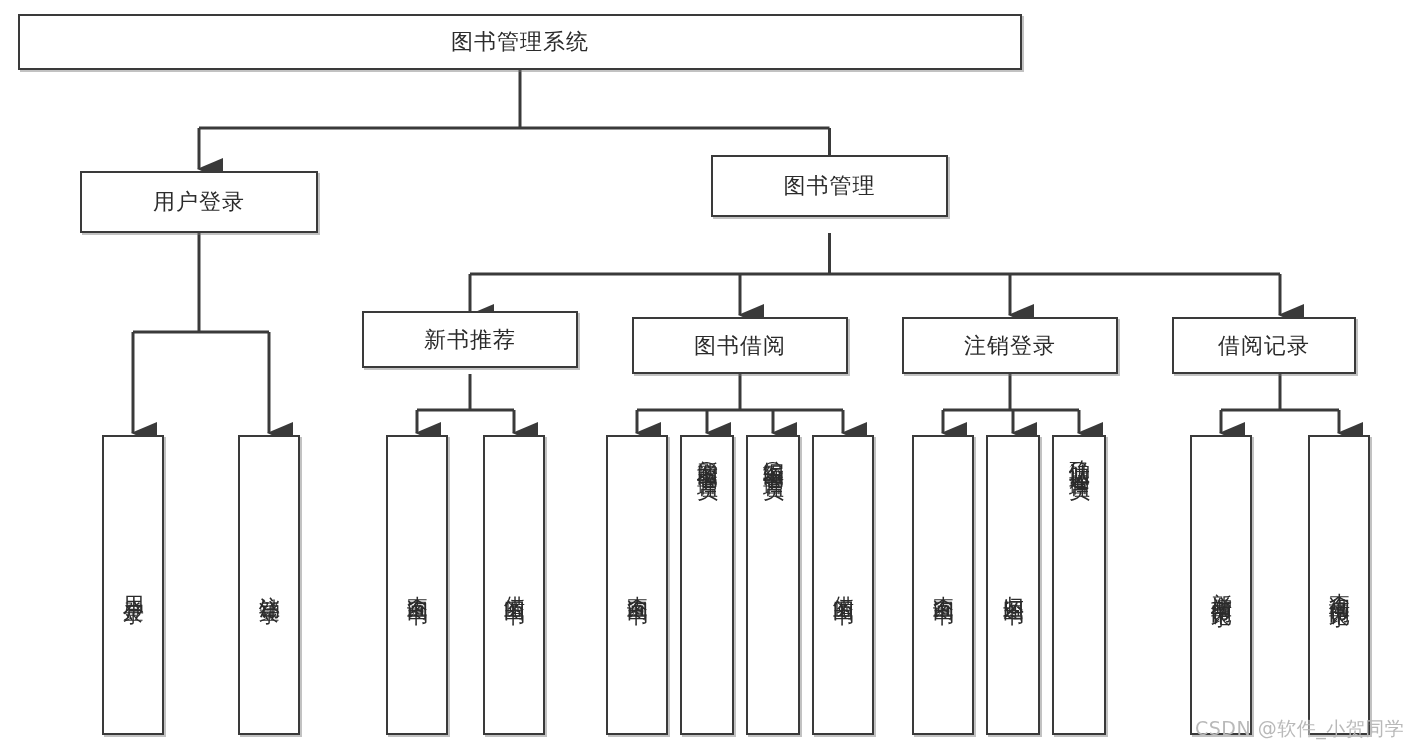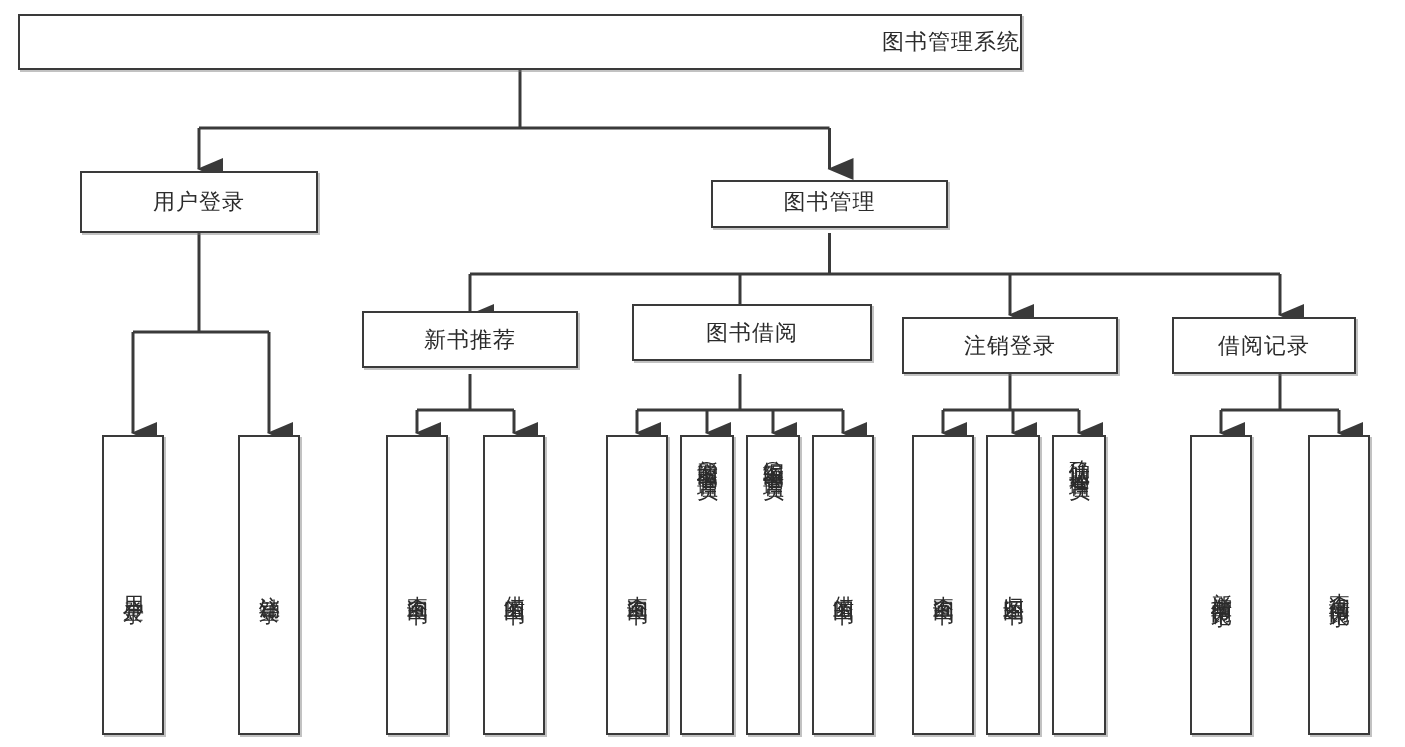--- a/index.html
+++ b/index.html
@@ -112,33 +112,33 @@
         <path d="M 1013 410 L 1013 433" marker-end="url(#arrowdown)"></path>
         <path d="M 1079 410 L 1079 433" marker-end="url(#arrowdown)"></path>
         <path d="M 1280 374 L 1280 410"></path>
         <path d="M 1221 410 L 1339 410"></path>
         <path d="M 1221 410 L 1221 433" marker-end="url(#arrowdown)"></path>
         <path d="M 1339 410 L 1339 433" marker-end="url(#arrowdown)"></path>
       </g>
   </svg>
 
   <div id="nodes">
-      <div class="node-box" style="left: 18px; top: 14px; width: 1004px; height: 56px; justify-content: flex-end;">
+      <div class="node-box" style="left: 18px; top: 14px; width: 1004px; height: 56px;">
         <span class="node-label">图书管理系统</span>
       </div>
       <div class="node-box" style="left: 80px; top: 171px; width: 238px; height: 62px;">
         <span class="node-label">用户登录</span>
       </div>
-      <div class="node-box" style="left: 711px; top: 180px; width: 237px; height: 48px; font-family: Liberation Mono, monospace;">
+      <div class="node-box" style="left: 711px; top: 155px; width: 237px; height: 62px;">
         <span class="node-label">图书管理</span>
       </div>
       <div class="node-box" style="left: 362px; top: 311px; width: 216px; height: 57px;">
         <span class="node-label">新书推荐</span>
       </div>
-      <div class="node-box" style="left: 632px; top: 304px; width: 240px; height: 57px;">
+      <div class="node-box" style="left: 632px; top: 317px; width: 216px; height: 57px;">
         <span class="node-label">图书借阅</span>
       </div>
       <div class="node-box" style="left: 902px; top: 317px; width: 216px; height: 57px;">
         <span class="node-label">注销登录</span>
       </div>
       <div class="node-box" style="left: 1172px; top: 317px; width: 184px; height: 57px;">
         <span class="node-label">借阅记录</span>
       </div>
       <div class="node-box vertical centered" style="left: 102px; top: 435px; width: 62px; height: 300px;">
         <span class="node-label">用户登录</span>
@@ -174,14 +174,15 @@
         <span class="node-label">确认归还（管理员）</span>
       </div>
       <div class="node-box vertical centered" style="left: 1190px; top: 435px; width: 62px; height: 300px;">
         <span class="node-label">新增借阅记录</span>
       </div>
       <div class="node-box vertical centered" style="left: 1308px; top: 435px; width: 62px; height: 300px;">
         <span class="node-label">查询借阅记录</span>
       </div>
     </div>
 
+  <div class="watermark" style="left: 1195px; top: 716px;">CSDN @软件_小贺同学</div>
 
 </div>
 
 </body></html>

